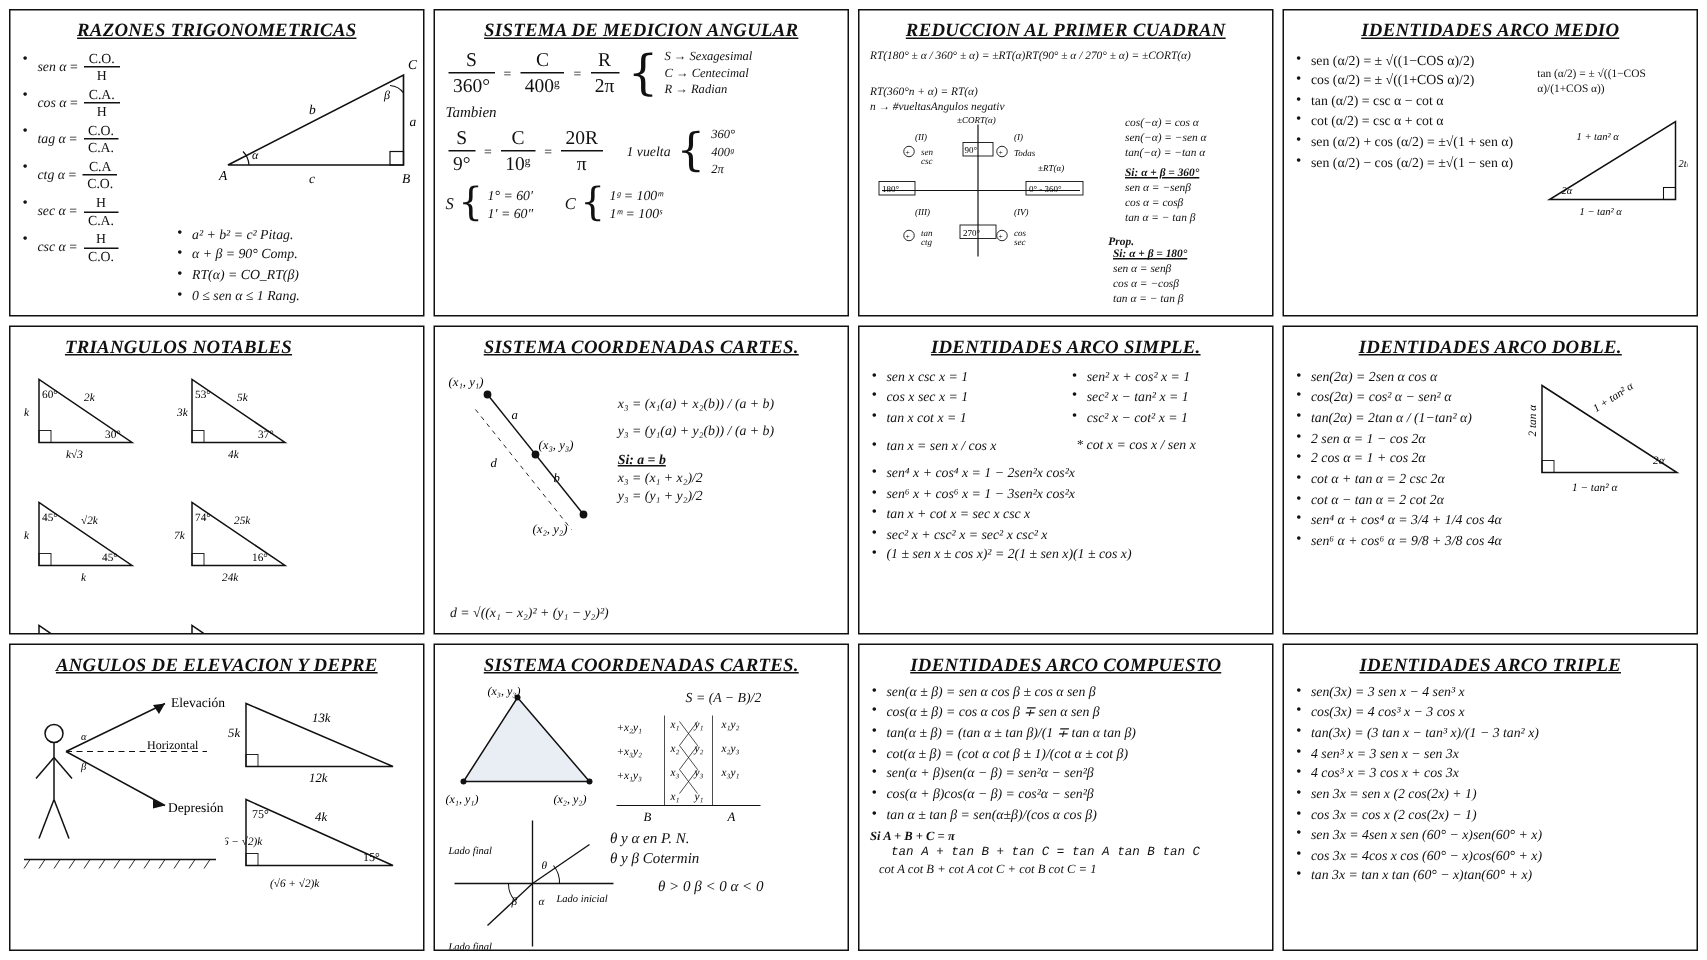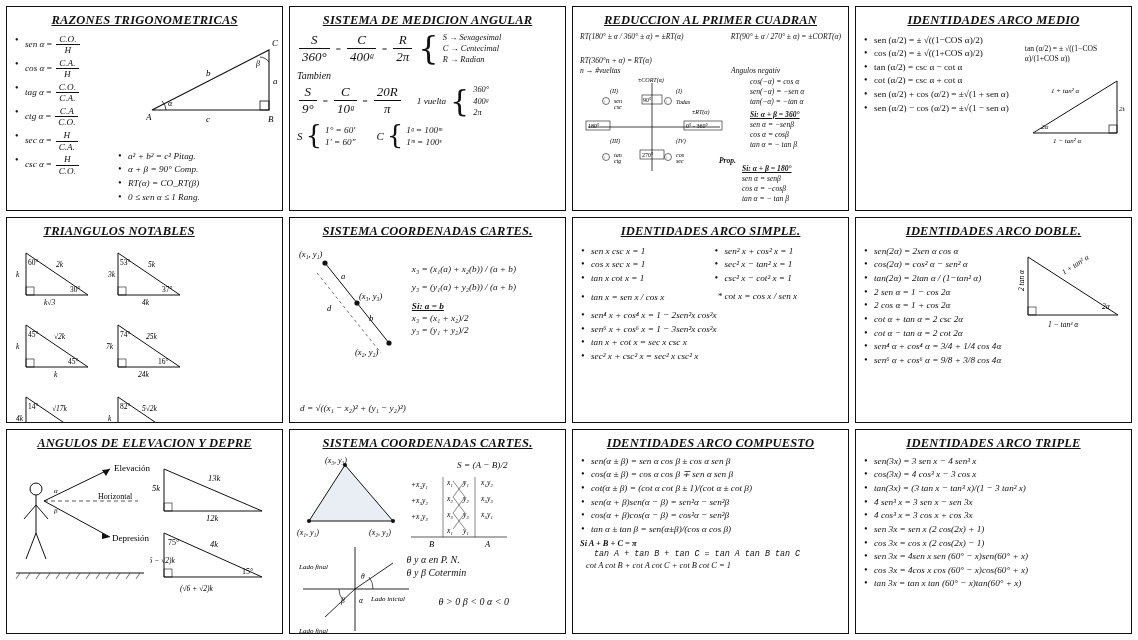--- a/index.html
+++ b/index.html
@@ -7,21 +7,21 @@
   .sheet{width:1138px;height:640px;display:grid;grid-template-columns:repeat(4,1fr);grid-template-rows:repeat(3,1fr);gap:6px;padding:6px;box-sizing:border-box;}
   .card{border:1px solid #111;box-sizing:border-box;padding:5px 7px;position:relative;overflow:hidden;background:#fff;}
   .title{font-weight:bold;font-style:italic;text-align:center;text-decoration:underline;font-size:12.5px;letter-spacing:.2px;margin:1px 0 4px;}
   .body{font-size:9.2px;line-height:1.32;}
   ul{list-style:none;margin:0;padding:0;}
   li{margin:1.5px 0;position:relative;padding-left:11px;}
   li:before{content:"\2022";position:absolute;left:1px;top:-1px;font-size:10px;}
   .it{font-style:italic;}
   .cols{display:flex;gap:6px;}
   .col{flex:1;}
-  .frac{display:inline-flex;flex-direction:column;vertical-align:middle;text-align:center;margin:0 2px;font-style:italic;}
+  .frac{display:inline-flex;flex-direction:column;vertical-align:middle;text-align:center;margin:0 2px;}
   .frac .num{border-bottom:1px solid #111;padding:0 3px;line-height:1.15;}
   .frac .den{padding:0 3px;line-height:1.2;}
   .bigfrac{font-size:13px;}
   svg{display:block;}
   .row{display:flex;align-items:center;}
   .sm{font-size:8.4px;}
   .xs{font-size:7.6px;}
   .brace{font-size:24px;line-height:.8;font-family:"DejaVu Serif",serif;}
   .underline{text-decoration:underline;}
 </style>
@@ -150,26 +150,26 @@
           <div>1ᵍ = 100ᵐ</div>
           <div>1ᵐ = 100ˢ</div>
         </span>
       </div>
     </div>
   </div>
 
   <div class="card">
     <div class="title">REDUCCION AL PRIMER CUADRAN</div>
     <div class="body xs">
-      <div class="row" style="justify-content:space-between;">
+      <div class="row" style="">
         <span class="it">RT(180° ± α / 360° ± α) = ±RT(α)</span>
         <span class="it">RT(90° ± α / 270° ± α) = ±CORT(α)</span>
       </div>
       <div class="it" style="margin-top:14px;">RT(360°n + α) = RT(α)</div>
-      <div class="row" style="justify-content:space-between;">
+      <div class="row" style="">
         <span class="it">n → #vueltas</span>
         <span class="it" style="width:110px;font-style:italic;">Angulos negativ</span>
       </div>
       <div style="display:flex;gap:20px;margin-top:1px;">
         <div style="width:58%;position:relative;">
           <svg width="150" height="100" viewBox="0 0 150 100">
             <line x1="72" y1="6" x2="72" y2="94" stroke="#111" stroke-width="0.8"></line>
             <line x1="8" y1="50" x2="140" y2="50" stroke="#111" stroke-width="0.8"></line>
             <rect x="62" y="18" width="20" height="9" fill="none" stroke="#111" stroke-width="0.6"></rect>
             <text x="63" y="25" font-size="6">90°</text>
@@ -217,21 +217,21 @@
         </div>
       </div>
       <div style="position:absolute;right:8px;bottom:6px;width:98px;margin-top:36px;">
         <div class="it" style="font-weight:bold;text-decoration:underline;">Si:  α + β = 180°</div>
         <div class="it">
           <div>sen α = senβ</div>
           <div>cos α = −cosβ</div>
           <div>tan α = − tan β</div>
         </div>
       </div>
-      <div class="it" style="position:absolute;right:112px;bottom:44px;font-weight:bold;">Prop.</div>
+      <div class="it" style="position:absolute;right:92px;bottom:44px;font-weight:bold;">Prop.</div>
     </div>
   </div>
 
   <div class="card">
     <div class="title">IDENTIDADES ARCO MEDIO</div>
     <div class="body" style="display:flex;">
       <div style="width:62%;">
         <ul>
           <li>sen (α/2) = ± √((1−COS α)/2)</li>
           <li>cos (α/2) = ± √((1+COS α)/2)</li>
@@ -250,21 +250,21 @@
           <text x="94" y="44" font-size="7" font-style="italic">2tan α</text>
           <text x="28" y="76" font-size="7" font-style="italic">1 − tan² α</text>
           <text x="16" y="62" font-size="7" font-style="italic">2α</text>
         </svg>
       </div>
     </div>
   </div>
 
   <div class="card">
     <div class="title" style="width:210px;">TRIANGULOS NOTABLES</div>
-    <div class="body" style="display:flex;flex-wrap:wrap;gap:8px;">
+    <div class="body" style="display:flex;flex-wrap:wrap;gap:18px;">
       <svg width="84" height="64" viewBox="0 0 84 64">
         <polygon points="12,52 74,52 12,10" fill="none" stroke="#111" stroke-width="1"></polygon>
         <rect x="12" y="44" width="8" height="8" fill="none" stroke="#111" stroke-width="0.6"></rect>
         <text x="14" y="22" font-size="7.5">60°</text>
         <text x="56" y="49" font-size="7.5">30°</text>
         <text x="2" y="34" font-size="7.5" font-style="italic">k</text>
         <text x="42" y="24" font-size="7.5" font-style="italic">2k</text>
         <text x="30" y="62" font-size="7.5" font-style="italic">k√3</text>
       </svg>
       <svg width="84" height="64" viewBox="0 0 84 64">
@@ -369,20 +369,21 @@
               <li class="it">tan x = sen x / cos x</li>
             </ul>
           </div>
         <div class="col" style="padding-left:8px;"><span class="it" style="font-size:9.2px;">*</span> <span class="it">cot x = cos x / sen x</span></div>
       </div>
       <ul style="margin-top:4px;">
         <li class="it">sen⁴ x + cos⁴ x = 1 − 2sen²x cos²x</li>
         <li class="it">sen⁶ x + cos⁶ x = 1 − 3sen²x cos²x</li>
         <li class="it">tan x + cot x = sec x csc x</li>
         <li class="it">sec² x + csc² x = sec² x csc² x</li>
+        <li class="it">(1 ± sen x ± cos x)² = 2(1 ± sen x)(1 ± cos x)</li>
       </ul>
     </div>
   </div>
 
   <div class="card">
     <div class="title">IDENTIDADES ARCO DOBLE.</div>
     <div class="body" style="display:flex;">
       <div style="width:58%;">
         <ul>
           <li class="it">sen(2α) = 2sen α cos α</li>
@@ -525,31 +526,32 @@
           </g>
           <text x="74" y="12" font-size="7.5" font-style="italic">x₁y₂</text>
           <text x="74" y="28" font-size="7.5" font-style="italic">x₂y₃</text>
           <text x="74" y="44" font-size="7.5" font-style="italic">x₃y₁</text>
           <line x1="4" y1="64" x2="100" y2="64" stroke="#111" stroke-width="0.7"></line>
           <text x="22" y="74" font-size="8.5" font-style="italic">B</text>
           <text x="78" y="74" font-size="8.5" font-style="italic">A</text>
         </svg>
         <div class="it" style="font-size:10px;margin-top:4px;">θ y α en P. N.</div>
         <div class="it" style="font-size:10px;">θ y β Cotermin</div>
-        <div class="it" style="font-size:10px;margin-top:16px;padding-left:32px;">θ &gt; 0   β &lt; 0   α &lt; 0</div>
+        <div class="it" style="font-size:10px;margin-top:6px;padding-left:32px;">θ &gt; 0   β &lt; 0   α &lt; 0</div>
       </div>
     </div>
   </div>
 
   <div class="card">
     <div class="title">IDENTIDADES ARCO COMPUESTO</div>
     <div class="body">
       <ul>
         <li class="it">sen(α ± β) = sen α cos β ± cos α sen β</li>
         <li class="it">cos(α ± β) = cos α cos β ∓ sen α sen β</li>
+        <li class="it">tan(α ± β) = (tan α ± tan β)/(1 ∓ tan α tan β)</li>
         <li class="it">cot(α ± β) = (cot α cot β ± 1)/(cot α ± cot β)</li>
         <li class="it">sen(α + β)sen(α − β) = sen²α − sen²β</li>
         <li class="it">cos(α + β)cos(α − β) = cos²α − sen²β</li>
         <li class="it">tan α ± tan β = sen(α±β)/(cos α cos β)</li>
       </ul>
       <div class="it sm" style="font-weight:bold;margin-top:3px;">Si A + B + C = π</div>
       <div class="it sm" style="padding-left:14px;font-family:Liberation Mono, monospace;">tan A + tan B + tan C = tan A tan B tan C</div>
       <div class="it sm" style="padding-left:6px;">cot A cot B + cot A cot C + cot B cot C = 1</div>
     </div>
   </div>

